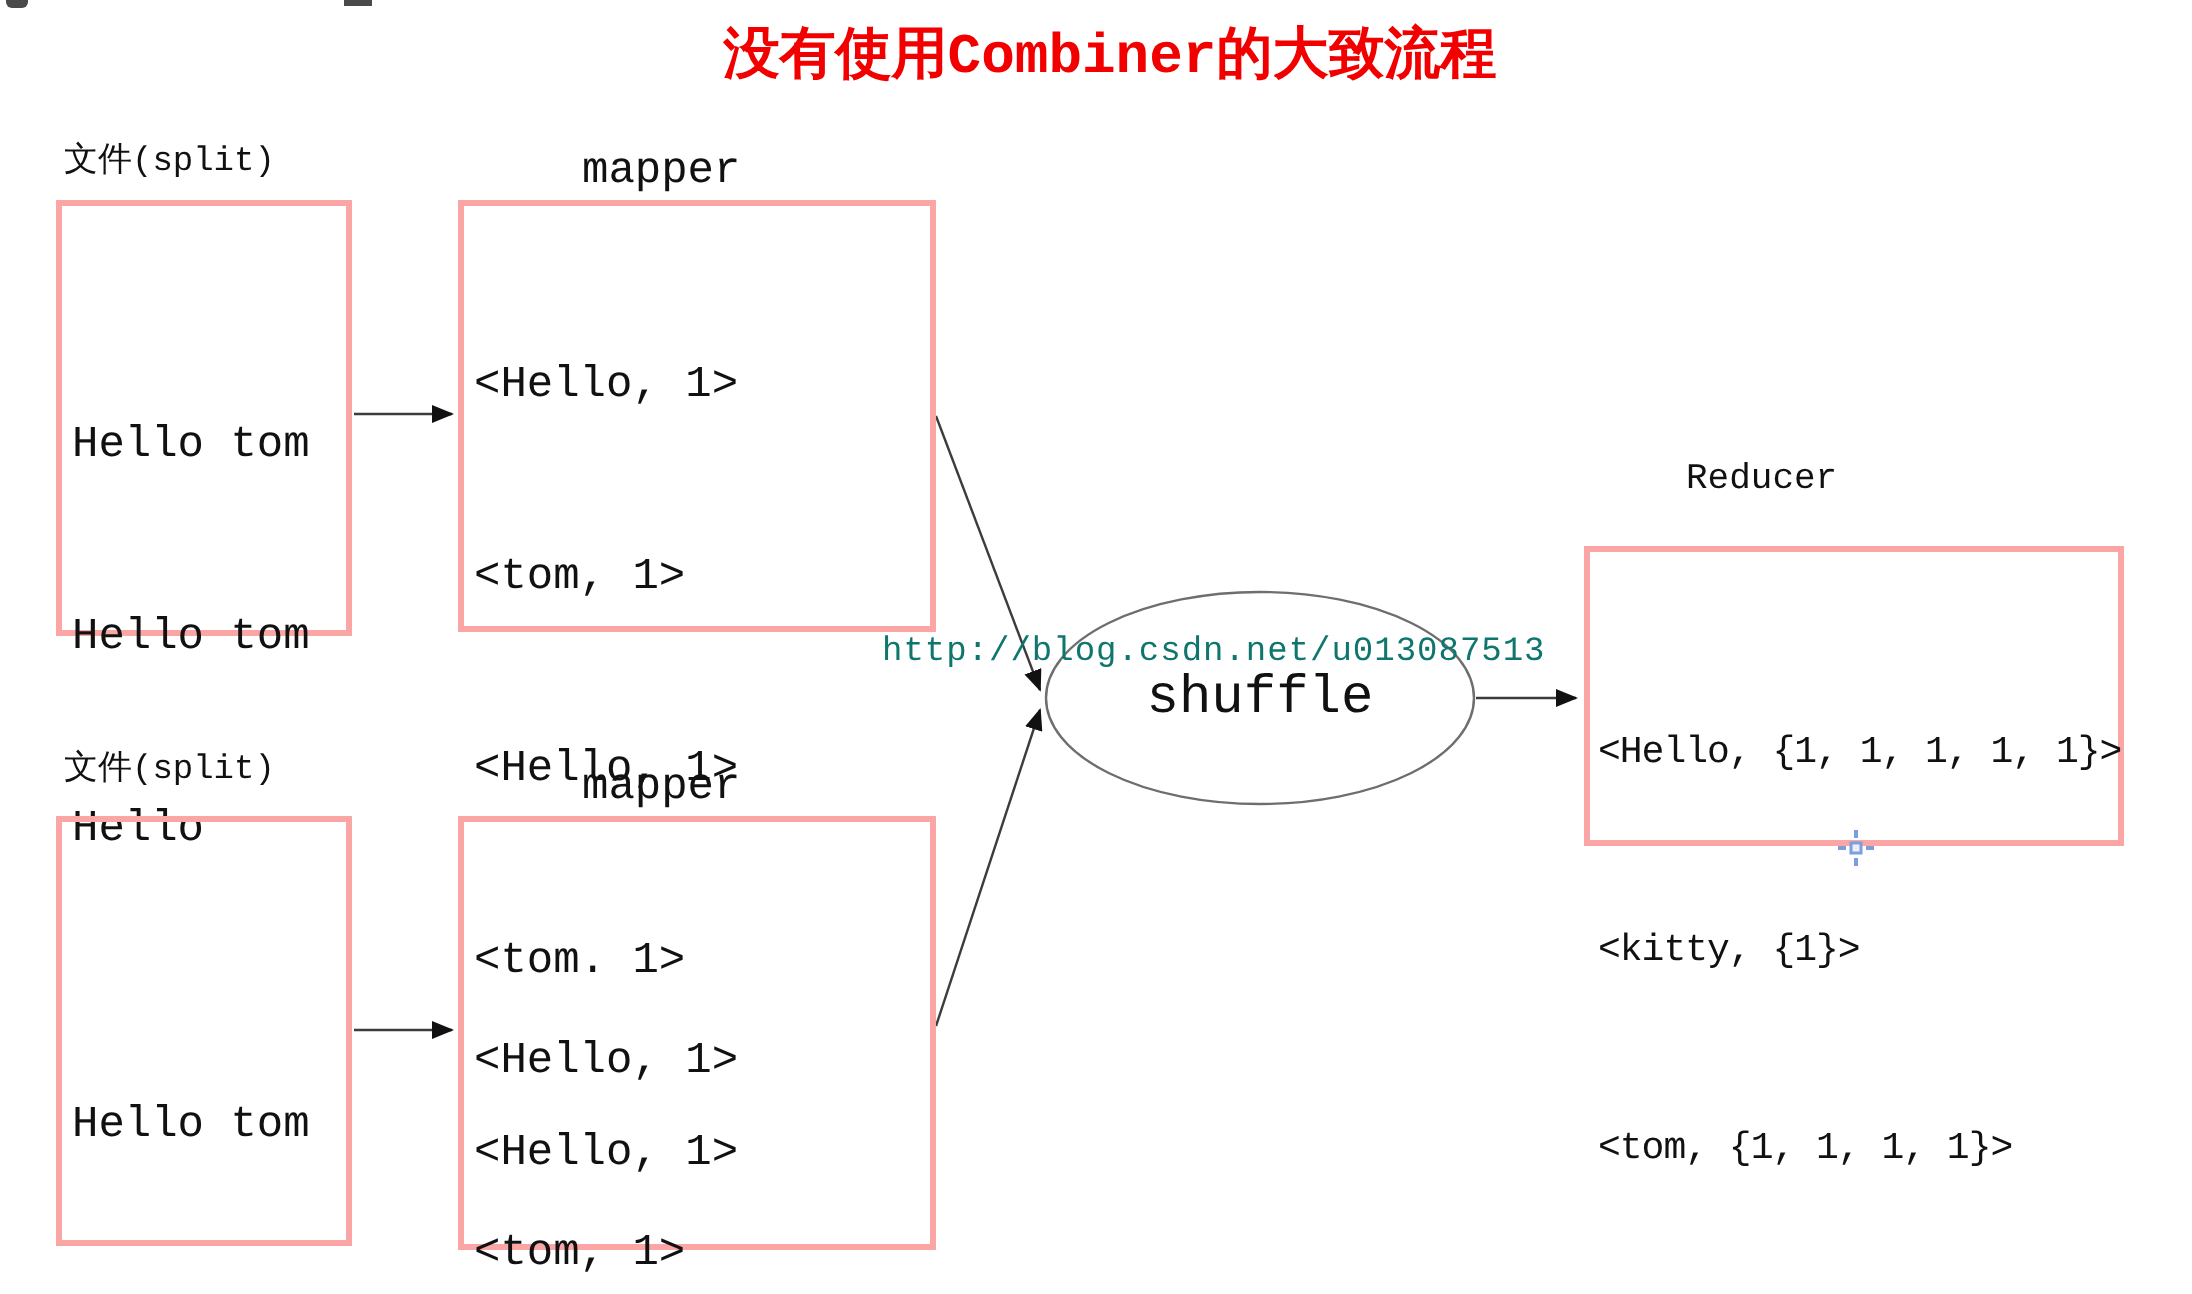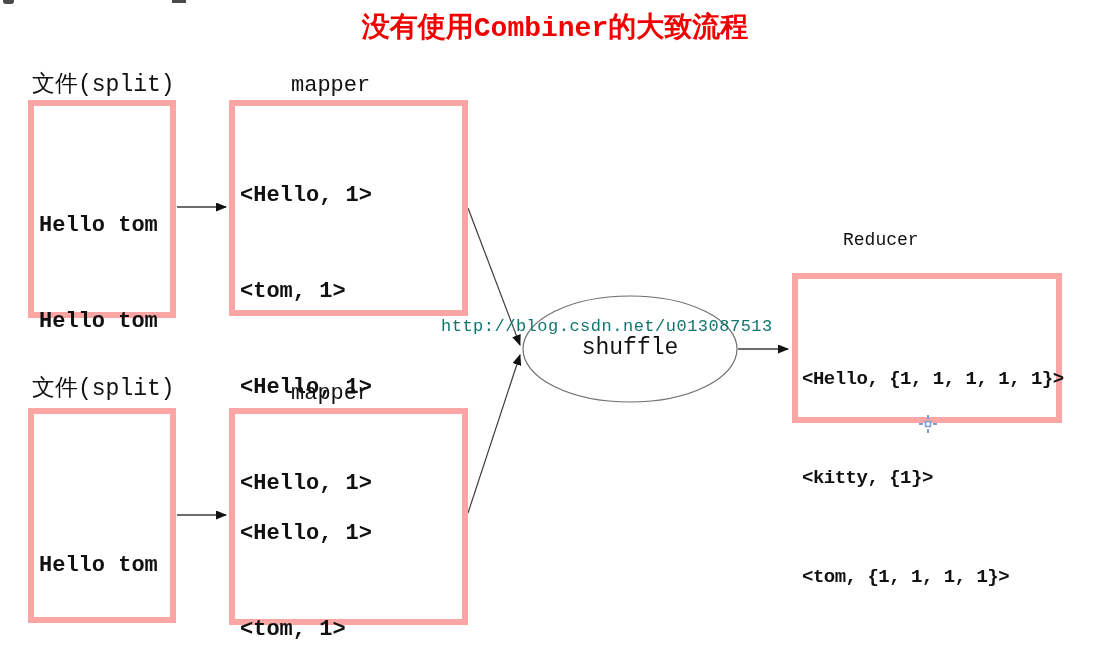--- a/index.html
+++ b/index.html
@@ -15,48 +15,47 @@
   .title{
     position:absolute;left:0;top:8px;width:1110px;
     text-align:center;
     font-size:28px;font-weight:600;
     color:#f20000;
     letter-spacing:0px;
     white-space:nowrap;
   }
   .node-label{
     position:absolute;
-    font-size:23px;
+    font-size:17px;
     white-space:nowrap;
   }
   .box{
     position:absolute;
-    border:6px solid #fca5a5;
+    border:3px solid #fca5a5;
     background:transparent;
     box-sizing:border-box;
-    font-weight:bold;
   }
   .box-text{
     position:absolute;
     left:5px;
     font-size:22px;
     line-height:32px;
     white-space:pre;
   }
   .reducer-text{
     font-size:19px;
     line-height:33px;
     letter-spacing:-0.5px;
     left:4px;
   }
   .shuffle-label{
     position:absolute;
     left:570px;top:335px;width:120px;
     text-align:center;
-    font-size:23px;
+    font-size:27px;
   }
   .watermark{
     position:absolute;
     left:441px;top:317px;
     font-size:17px;
     color:#0f766e;
     letter-spacing:0.5px;
     white-space:nowrap;
   }
   .handle{position:absolute;left:919px;top:415px;width:18px;height:18px;}
@@ -86,29 +85,31 @@
   <div class="frag frag1"></div>
   <div class="frag frag2"></div>
 
   <div class="title">没有使用Combiner的大致流程</div>
 
   <div class="node-label" style="left:32px;top:68px;">文件(split)</div>
   <div class="box" style="left:28px;top:100px;width:148px;height:218px;">
     <div class="box-text" style="top:40px;">
       <div>Hello tom</div>
       <div>Hello tom</div>
+      <div>Hello</div>
     </div>
   </div>
 
   <div class="node-label" style="left:291px;top:73px;font-size:22px;">mapper</div>
   <div class="box" style="left:229px;top:100px;width:239px;height:216px;">
     <div class="box-text" style="top:10px;">
       <div>&lt;Hello, 1&gt;</div>
       <div>&lt;tom, 1&gt;</div>
       <div>&lt;Hello, 1&gt;</div>
+      <div>&lt;tom. 1&gt;</div>
       <div>&lt;Hello, 1&gt;</div>
       
     </div>
   </div>
 
   <div class="node-label" style="left:32px;top:372px;">文件(split)</div>
   <div class="box" style="left:28px;top:408px;width:148px;height:215px;">
     <div class="box-text" style="top:72px;">
       <div>Hello tom</div>
       <div>Hello tom</div>

